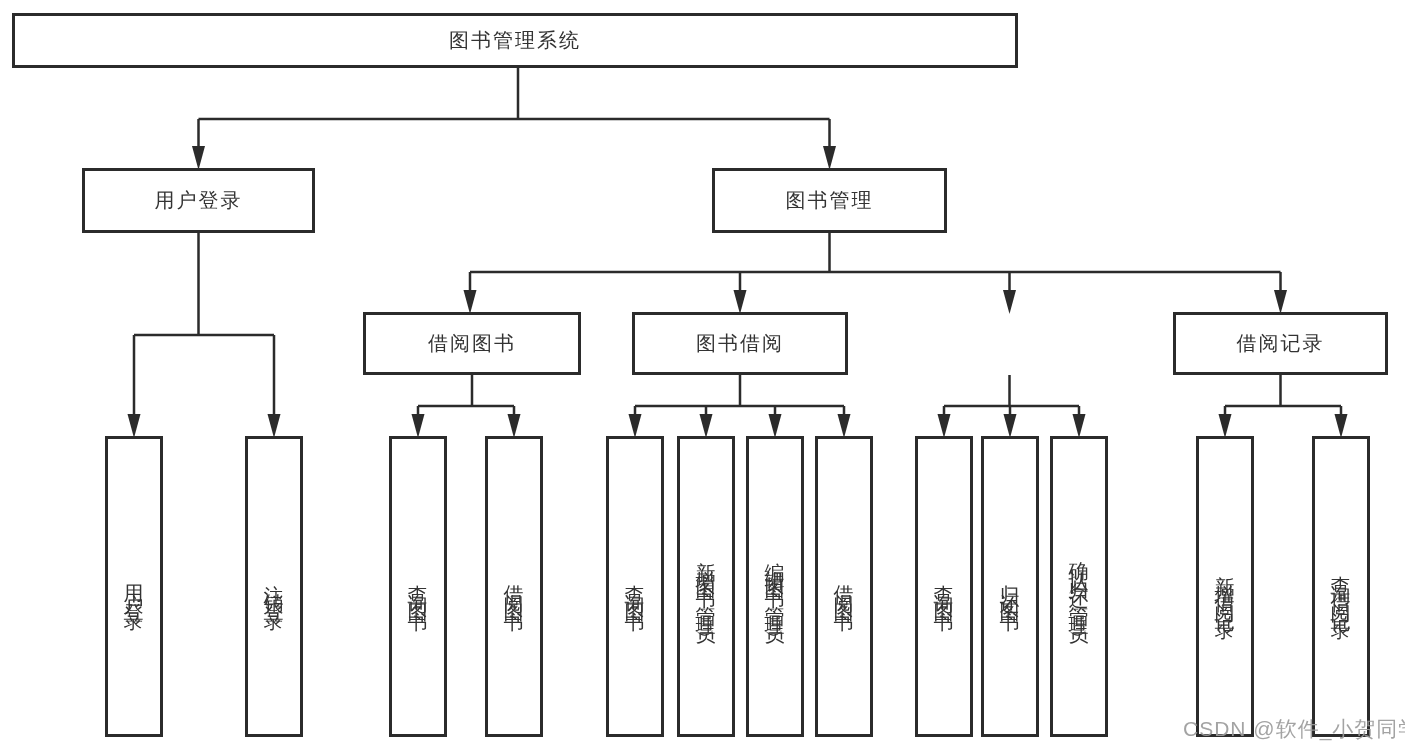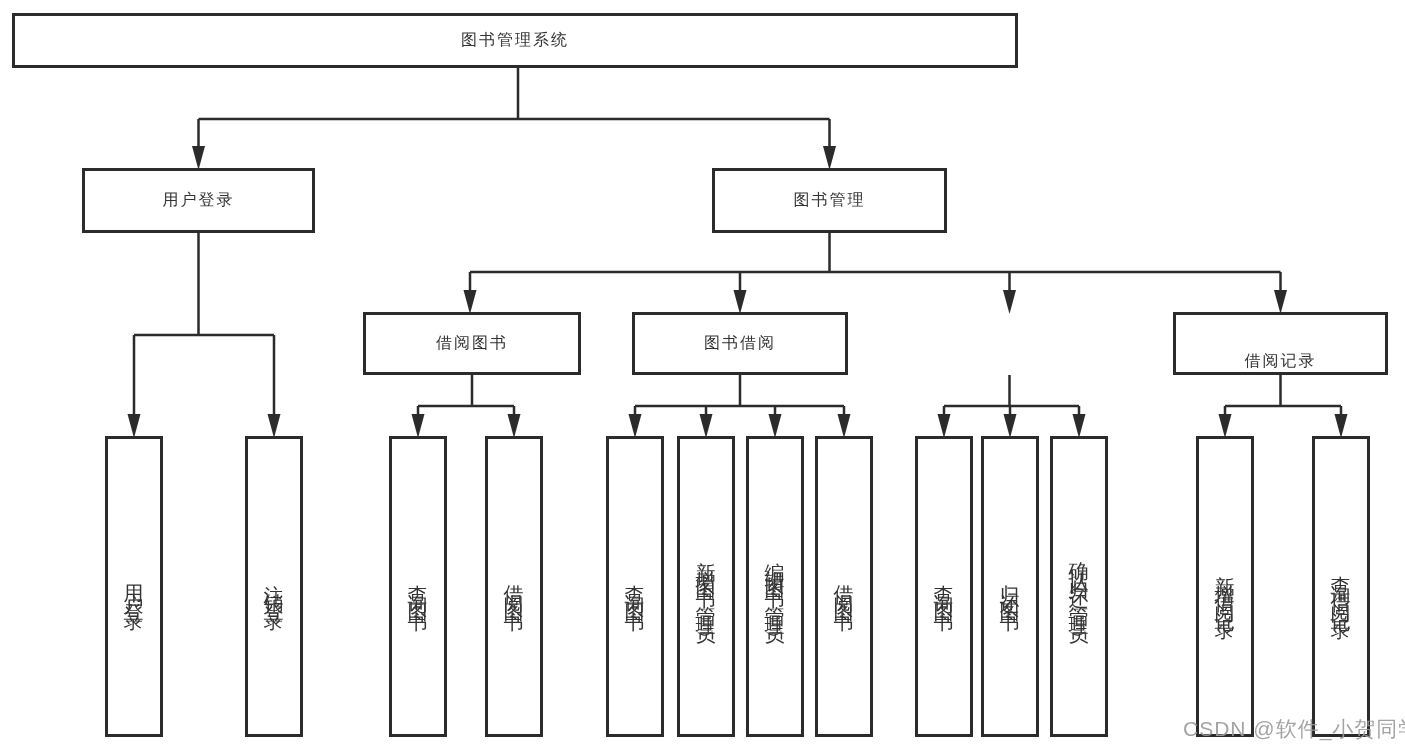--- a/index.html
+++ b/index.html
@@ -26,39 +26,39 @@
     box-sizing: border-box;
     border: 3px solid #2b2b2b;
     background: #ffffff;
     display: flex;
     align-items: center;
     justify-content: center;
     color: #333333;
     z-index: 2;
   }
   .h-label {
-    font-size: 16px;
+    font-size: 20px;
     letter-spacing: 2px;
     white-space: nowrap;
   }
   .v-box {
     writing-mode: vertical-rl;
     text-orientation: mixed;
     font-size: 20px;
     letter-spacing: 9px;
     line-height: 1;
   }
   
   .n-root            { left: 12px;  top: 13px;  width: 1006px; height: 55px; }
   .n-user-login      { left: 82px;  top: 168px; width: 233px;  height: 65px; }
   .n-book-mgmt       { left: 712px; top: 168px; width: 235px;  height: 65px; text-align: right; }
   .n-new-book        { left: 363px; top: 312px; width: 218px;  height: 63px; }
   .n-book-borrow     { left: 632px; top: 312px; width: 216px;  height: 63px; }
   .n-current-borrow  { left: 902px; top: 312px; width: 215px;  height: 63px; }
-  .n-borrow-record   { left: 1173px;top: 312px; width: 215px;  height: 63px; align-items: flex-end; }
+  .n-borrow-record   { left: 1173px;top: 312px; width: 215px;  height: 63px; }
   .leaf { top: 436px; width: 58px; height: 301px; }
   .l-login           { left: 105px; }
   .l-logout          { left: 245px; }
   .l-query-1         { left: 389px; }
   .l-borrow-1        { left: 485px; }
   .l-query-2         { left: 606px; }
   .l-add-book        { left: 677px; }
   .l-edit-book       { left: 746px; }
   .l-borrow-2        { left: 815px; }
   .l-query-3         { left: 915px; }

